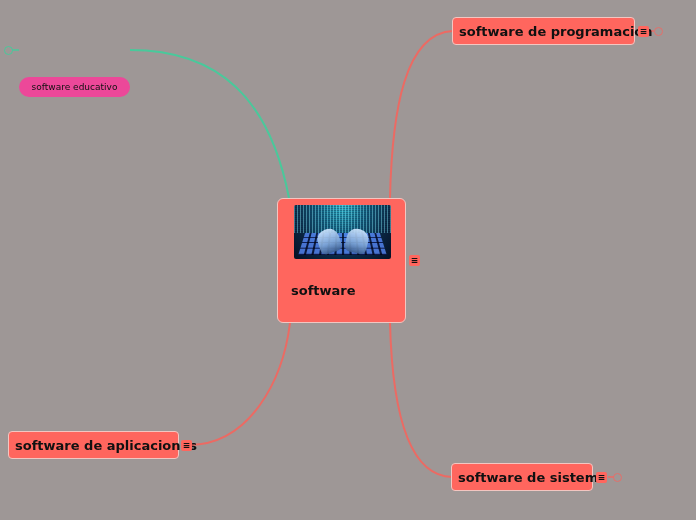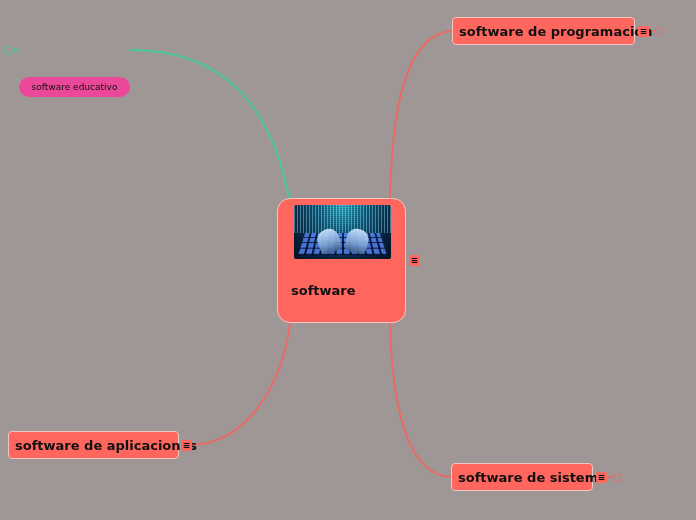--- a/index.html
+++ b/index.html
@@ -34,21 +34,21 @@
     .node-sub {
       font-size: 13px;
       padding: 0 6px;
       height: 28px;
     }
     .central {
       left: 277px;
       top: 198px;
       width: 129px;
       height: 125px;
-      border-radius: 13px;
+      border-radius: 6px;
       display: block;
     }
     .central .thumb {
       position: absolute;
       left: 16px;
       top: 6px;
       width: 97px;
       height: 54px;
       border-radius: 2px;
       overflow: hidden;

